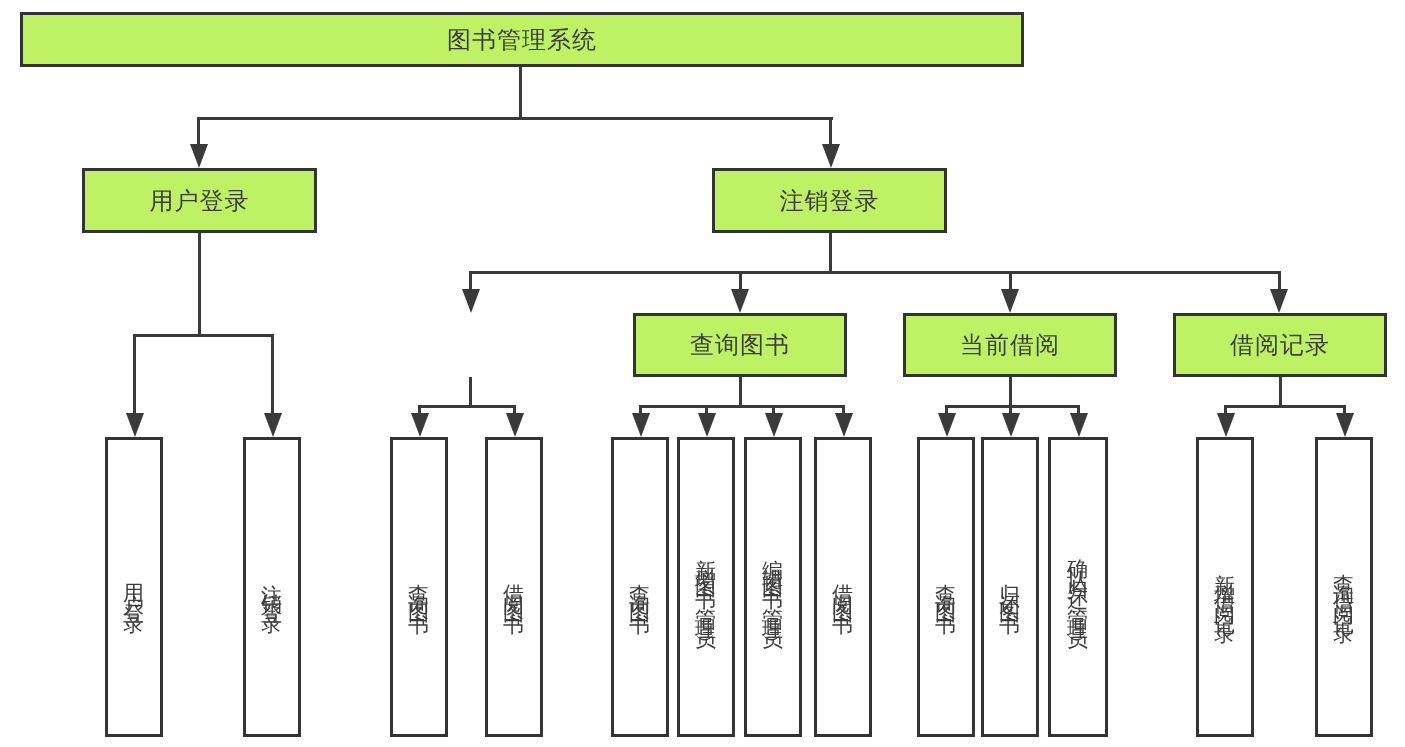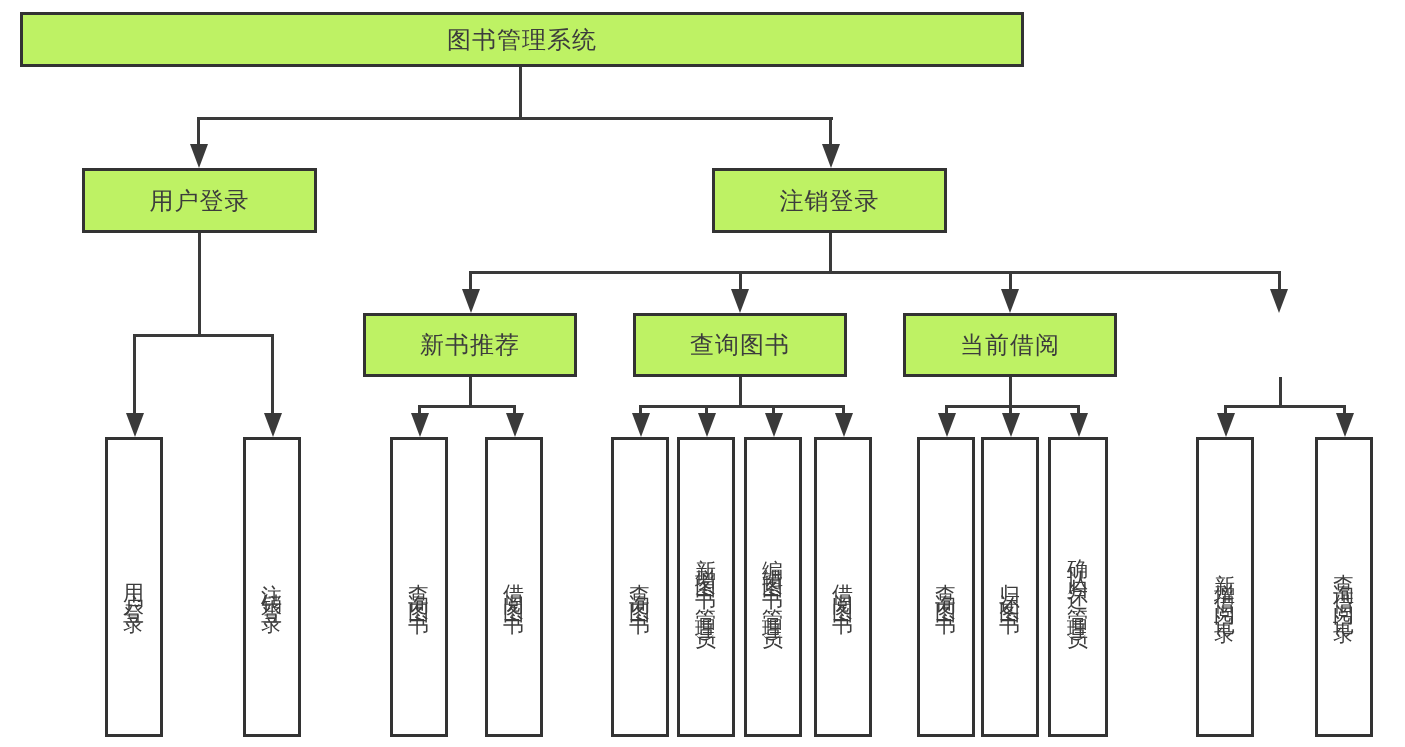--- a/index.html
+++ b/index.html
@@ -103,28 +103,28 @@
   <div class="h" style="left:469px; top:271px; width:812px;"></div>
   <div class="v" style="left:469px; top:271px; height:20px;"></div>
   <div class="v" style="left:739px; top:271px; height:20px;"></div>
   <div class="v" style="left:1009px; top:271px; height:20px;"></div>
   <div class="v" style="left:1278px; top:271px; height:20px;"></div>
   <div class="ar" style="left:462px; top:289px;"></div>
   <div class="ar" style="left:731px; top:289px;"></div>
   <div class="ar" style="left:1001px; top:289px;"></div>
   <div class="ar" style="left:1270px; top:289px;"></div>
 
-  <div class="hbox" style="left:363px; top:313px; width:214px; height:64px;">
-    <span>新书推荐</span>
-  </div>
   <div class="hbox" style="left:633px; top:313px; width:214px; height:64px;">
     <span>查询图书</span>
   </div>
   <div class="hbox" style="left:903px; top:313px; width:214px; height:64px;text-align:center;">
     <span>当前借阅</span>
+  </div>
+  <div class="hbox" style="left:1173px; top:313px; width:214px; height:64px;">
+    <span>借阅记录</span>
   </div>
 
   <div class="v" style="left:469px; top:377px; height:31px;"></div>
   <div class="h" style="left:418px; top:405px; width:98px;"></div>
   <div class="v" style="left:418px; top:405px; height:10px;"></div>
   <div class="v" style="left:513px; top:405px; height:10px;"></div>
   <div class="ar" style="left:411px; top:413px;"></div>
   <div class="ar" style="left:506px; top:413px;"></div>
 
   <div class="v" style="left:739px; top:377px; height:31px;"></div>

